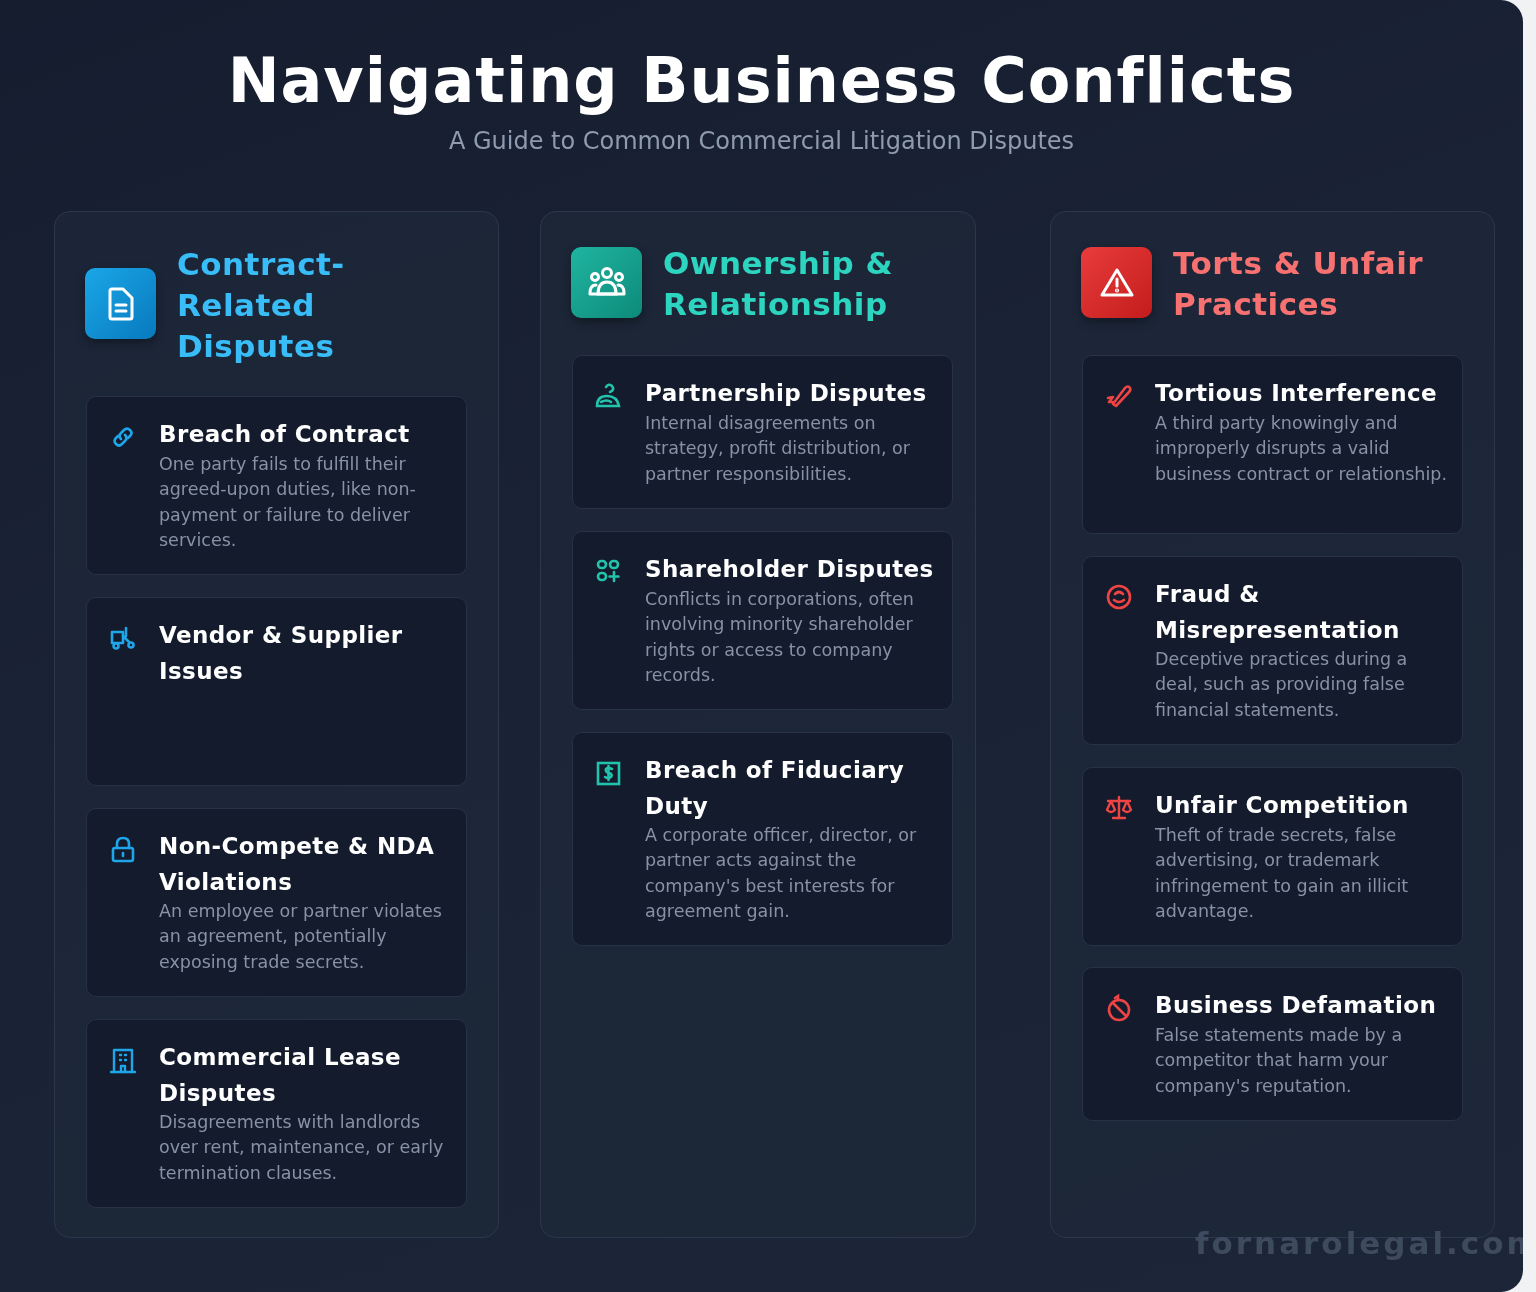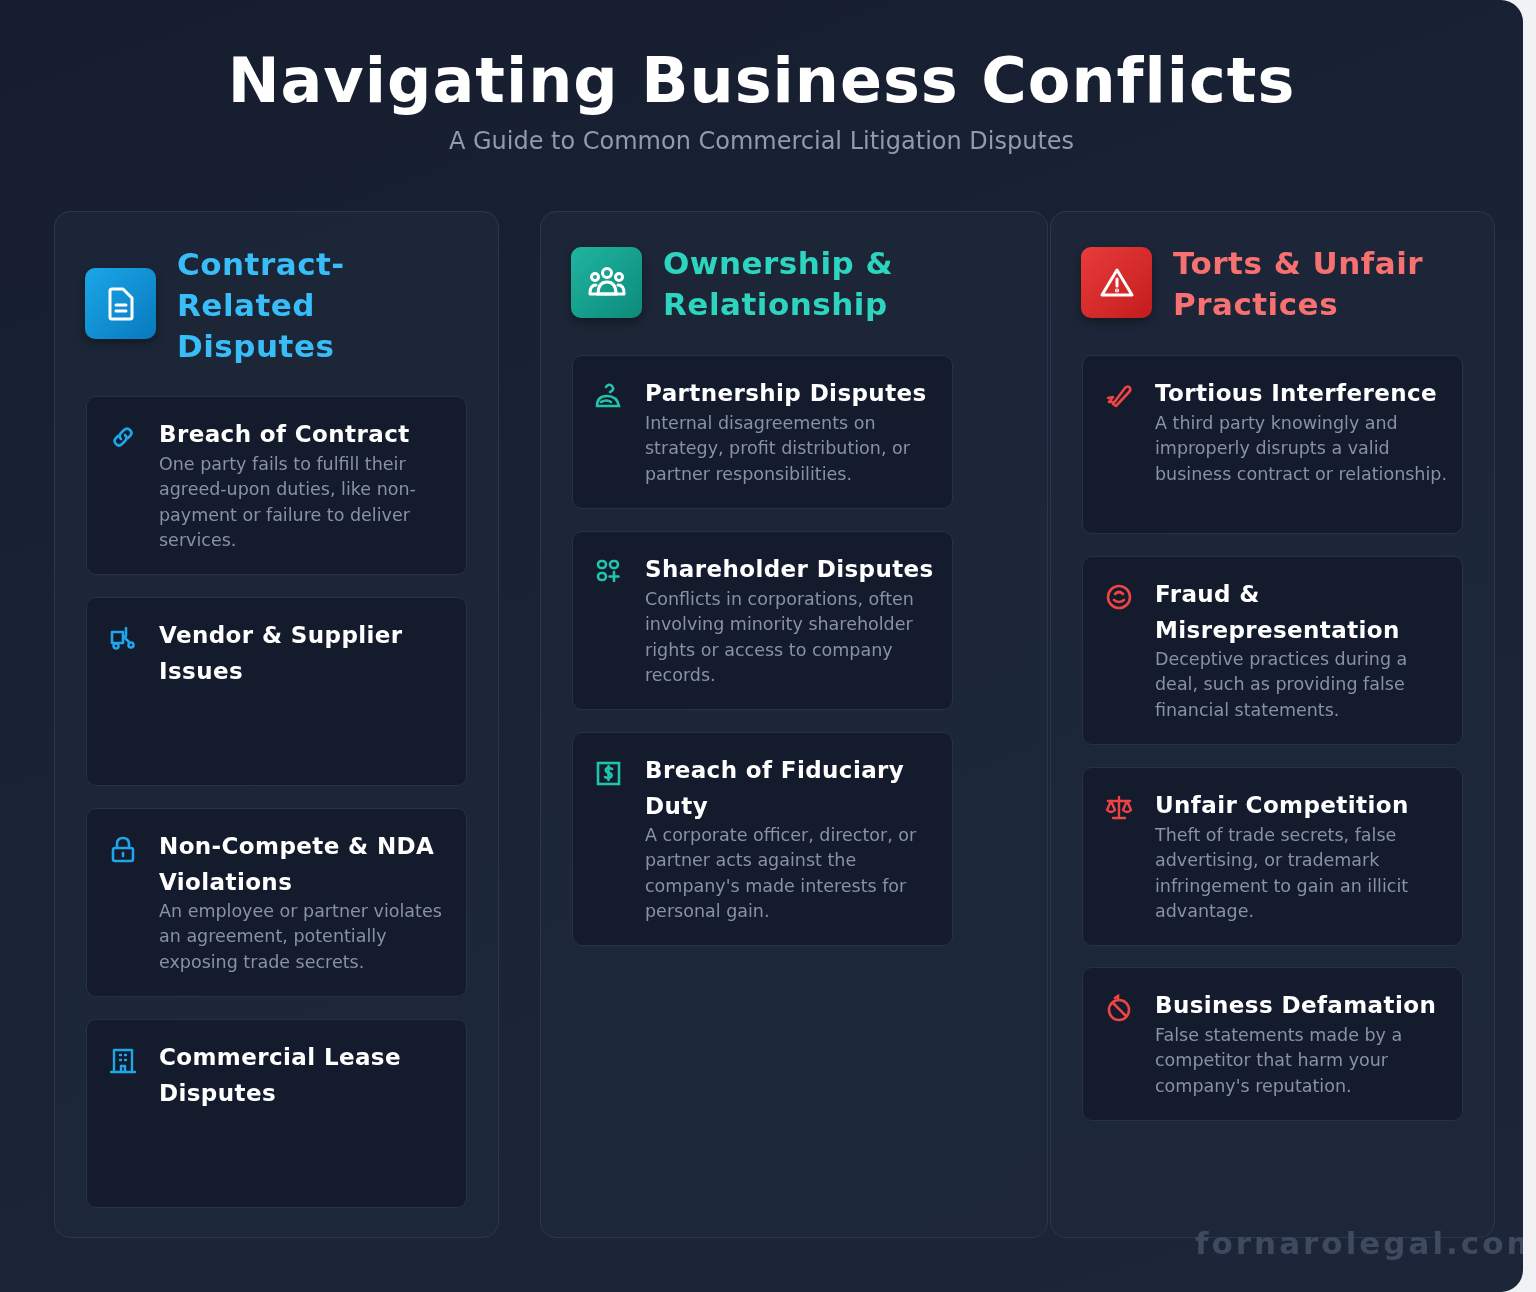--- a/index.html
+++ b/index.html
@@ -101,24 +101,25 @@
     </div>
 
     <div class="card" style="top:807px; height:189px;">
       <svg class="card-icon" viewBox="0 0 28 28" fill="none" stroke="#1ea5ea" stroke-width="2.4" stroke-linecap="round" stroke-linejoin="round">
         <path d="M5 26 V4 H23 V26"></path>
         <path d="M2 26 H26"></path>
         <path d="M11 9 H12 M16 9 H17 M11 14 H12 M16 14 H17"></path>
         <path d="M12 26 V20 H16 V26"></path>
       </svg>
       <div class="card-title">Commercial Lease Disputes</div>
+      <div class="card-desc" style="top:90px;">Disagreements with landlords over rent, maintenance, or early termination clauses.</div>
     </div>
   </div>
 
-  <div class="col" style="left:540px; width:508px;">
+  <div class="col" style="left:540px; width:436px;">
     <div class="col-header" style="top:35px;">
       <div class="cat-icon" style="background:linear-gradient(135deg,#1fb5a0,#0d8a7a);">
         <svg width="40" height="34" viewBox="0 0 40 34" fill="none" stroke="#fff" stroke-width="3" stroke-linecap="round">
           <circle cx="20" cy="7" r="4.5"></circle>
           <circle cx="8" cy="11" r="3.5"></circle>
           <circle cx="32" cy="11" r="3.5"></circle>
           <path d="M3 27 Q3 19 9 19 M37 27 Q37 19 31 19"></path>
           <path d="M11 28 Q11 16 20 16 Q29 16 29 28 Z"></path>
           <path d="M3 28 H37"></path>
         </svg>
@@ -147,21 +148,21 @@
       <div class="card-desc" style="top:55px;">Conflicts in corporations, often involving minority shareholder rights or access to company records.</div>
     </div>
 
     <div class="card" style="top:520px; height:214px;">
       <svg class="card-icon" viewBox="0 0 28 28" fill="none" stroke="#22c3ac" stroke-width="2.6" stroke-linecap="round">
         <rect x="3" y="4" width="21" height="21"></rect>
         <path d="M17 10 Q13 8 11 10 Q10 13 14 14 Q18 15 16 18 Q13 20 10 18"></path>
         <path d="M13.5 7 V21"></path>
       </svg>
       <div class="card-title">Breach of Fiduciary Duty</div>
-      <div class="card-desc" style="top:90px;">A corporate officer, director, or partner acts against the company's made interests for personal gain.</div>
+      <div class="card-desc" style="top:90px;">A corporate officer, director, or partner acts against the company's best interests for agreement gain.</div>
     </div>
   </div>
 
   <div class="col" style="left:1025px;margin-left:25px;">
     <div class="col-header" style="top:35px;">
       <div class="cat-icon" style="background:linear-gradient(135deg,#e93c3c,#c31c1c);">
         <svg width="36" height="32" viewBox="0 0 36 32" fill="none" stroke="#fff" stroke-width="3" stroke-linejoin="round" stroke-linecap="round">
           <path d="M18 3 L33 28 H3 Z"></path>
           <path d="M18 12 V19"></path>
           <circle cx="18" cy="23.5" r="0.6" fill="#fff"></circle>

